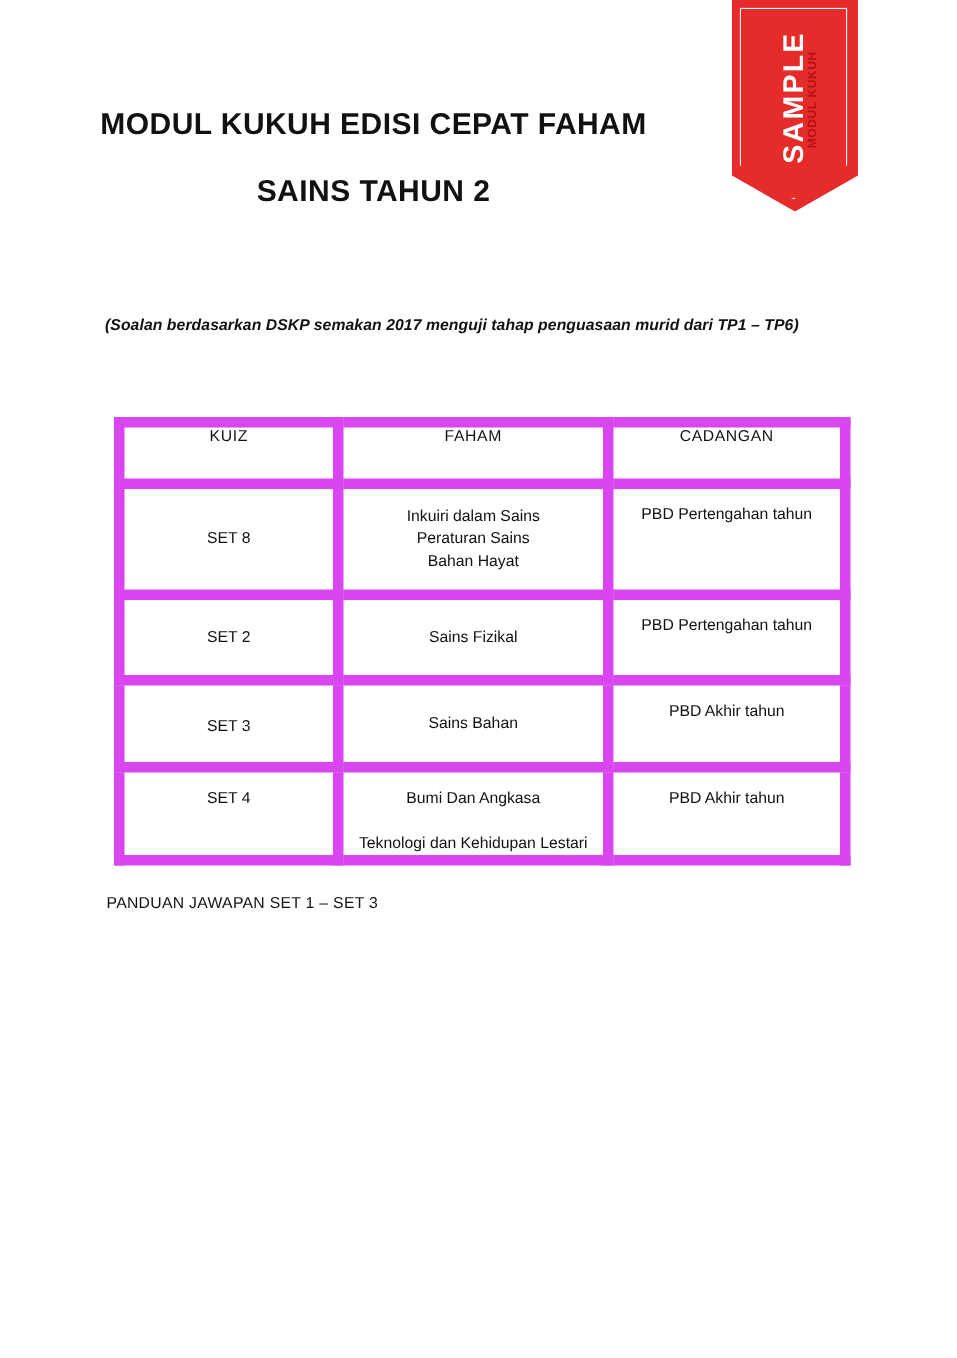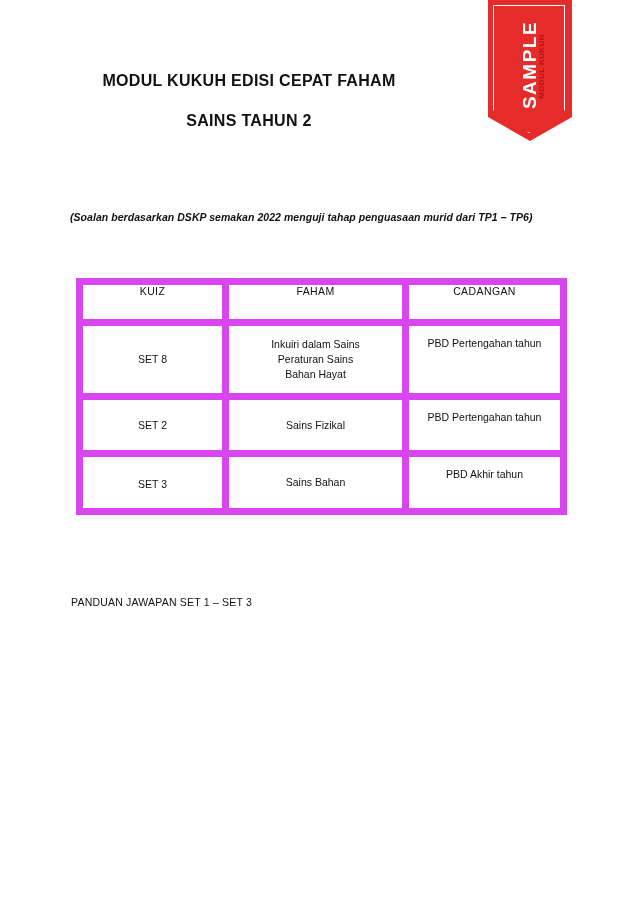--- a/index.html
+++ b/index.html
@@ -81,21 +81,21 @@
 
   
   .title-block {
     position: absolute;
     left: 0;
     top: 72px;
     width: 638px;
     text-align: center;
   }
   .title-line {
-    font-size: 16px;
+    font-size: 20px;
     font-weight: bold;
     letter-spacing: 0.3px;
     color: #111111;
     margin-bottom: 22px;
     padding-right: 140px;
   }
   .title-line.t2 { margin-bottom: 21px; }
   .title-line.t3 { margin-bottom: 0; }
 
   
@@ -176,21 +176,21 @@
 </div>
 <div class="ribbon-watermark">
   <span>MODUL KUKUH</span>
 </div>
 
 <div class="title-block">
   <div class="title-line t1">MODUL KUKUH EDISI CEPAT FAHAM</div>
   <div class="title-line t3">SAINS TAHUN 2</div>
 </div>
 
-<div class="note">(Soalan berdasarkan DSKP semakan 2022 menguji tahap penguasaan murid dari TP1 – TP6)</div>
+<div class="note">(Soalan berdasarkan DSKP semakan 2017 menguji tahap penguasaan murid dari TP1 – TP6)</div>
 
 <table class="tbl">
   <colgroup>
     <col class="col-kuiz">
       <col class="col-tema">
       <col class="col-cad">
   </colgroup>
   <thead>
     <tr>
       <th class="hdr-cell">KUIZ</th>
@@ -215,16 +215,25 @@
       </td>
       <td class="cell vt">PBD Pertengahan tahun</td>
     </tr>
     <tr class="r3">
       <td class="cell vb">SET 3</td>
       <td class="cell">
         <span class="ln">Sains Bahan</span>
       </td>
       <td class="cell vt">PBD Akhir tahun</td>
     </tr>
+    <tr class="r4">
+      <td class="cell vt">SET 4</td>
+      <td class="cell vt">
+        <span class="ln">Bumi Dan Angkasa</span>
+        <span class="gap"></span>
+        <span class="ln">Teknologi dan Kehidupan Lestari</span>
+      </td>
+      <td class="cell vt">PBD Akhir tahun</td>
+    </tr>
   </tbody>
 </table>
 
 <div class="footer-note">PANDUAN JAWAPAN SET 1 – SET 3</div>
 
 </body></html>

